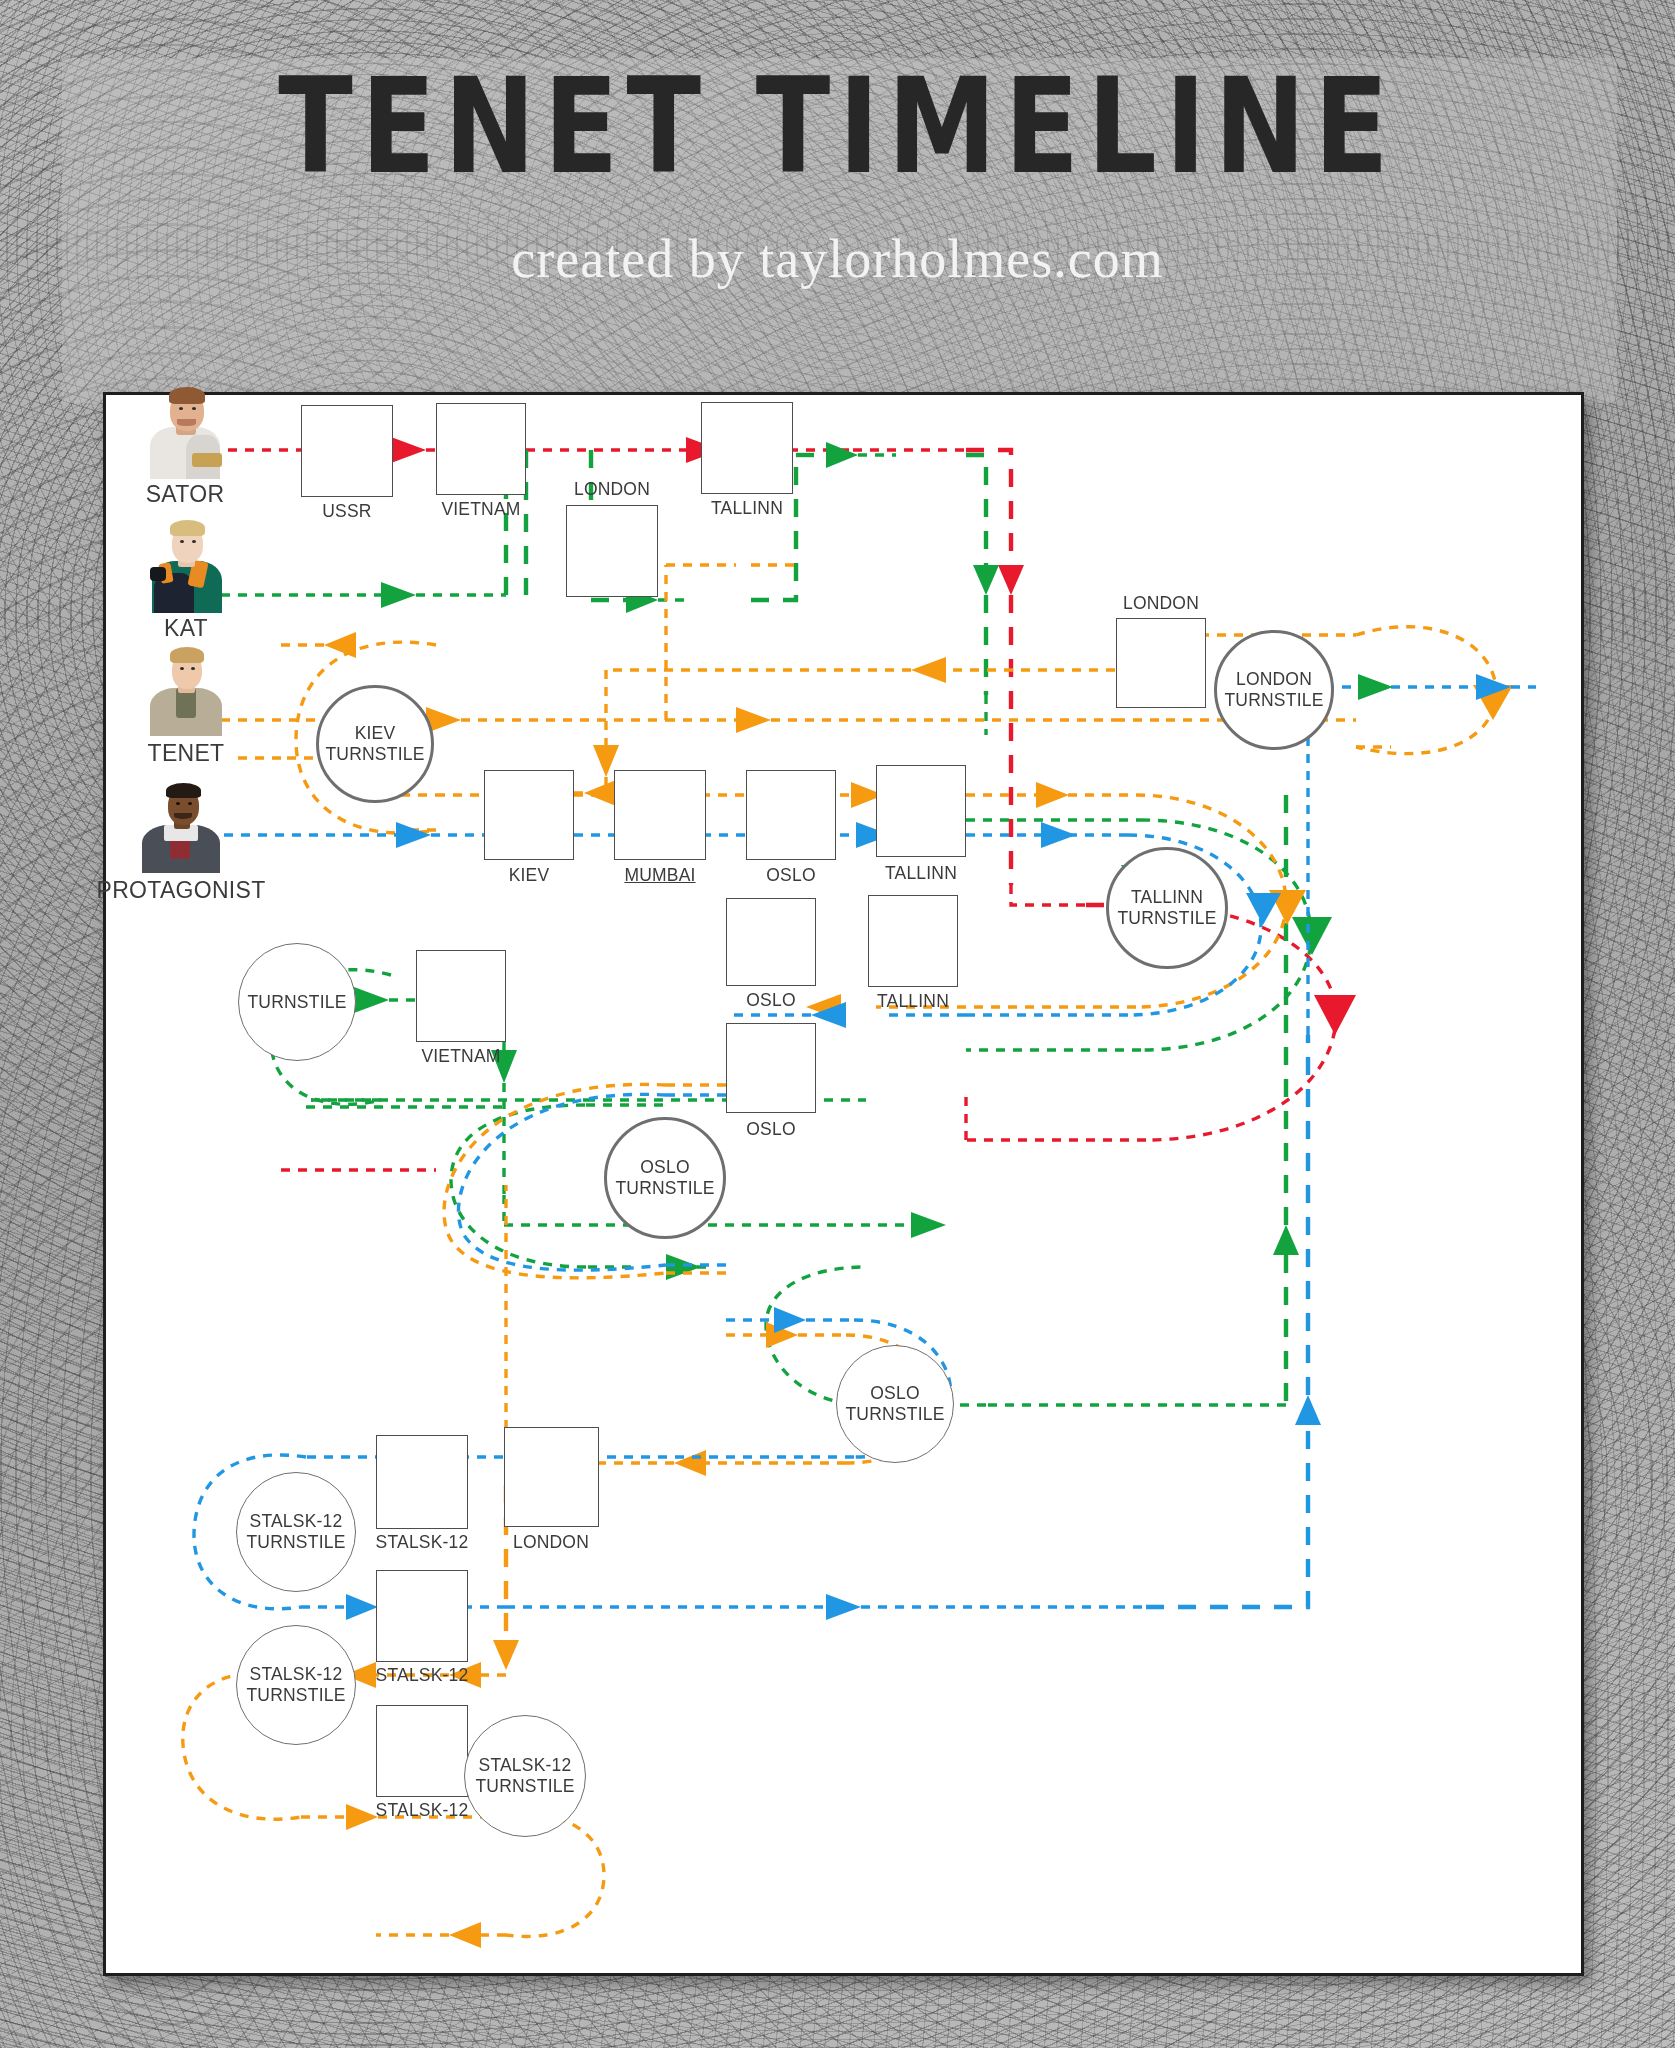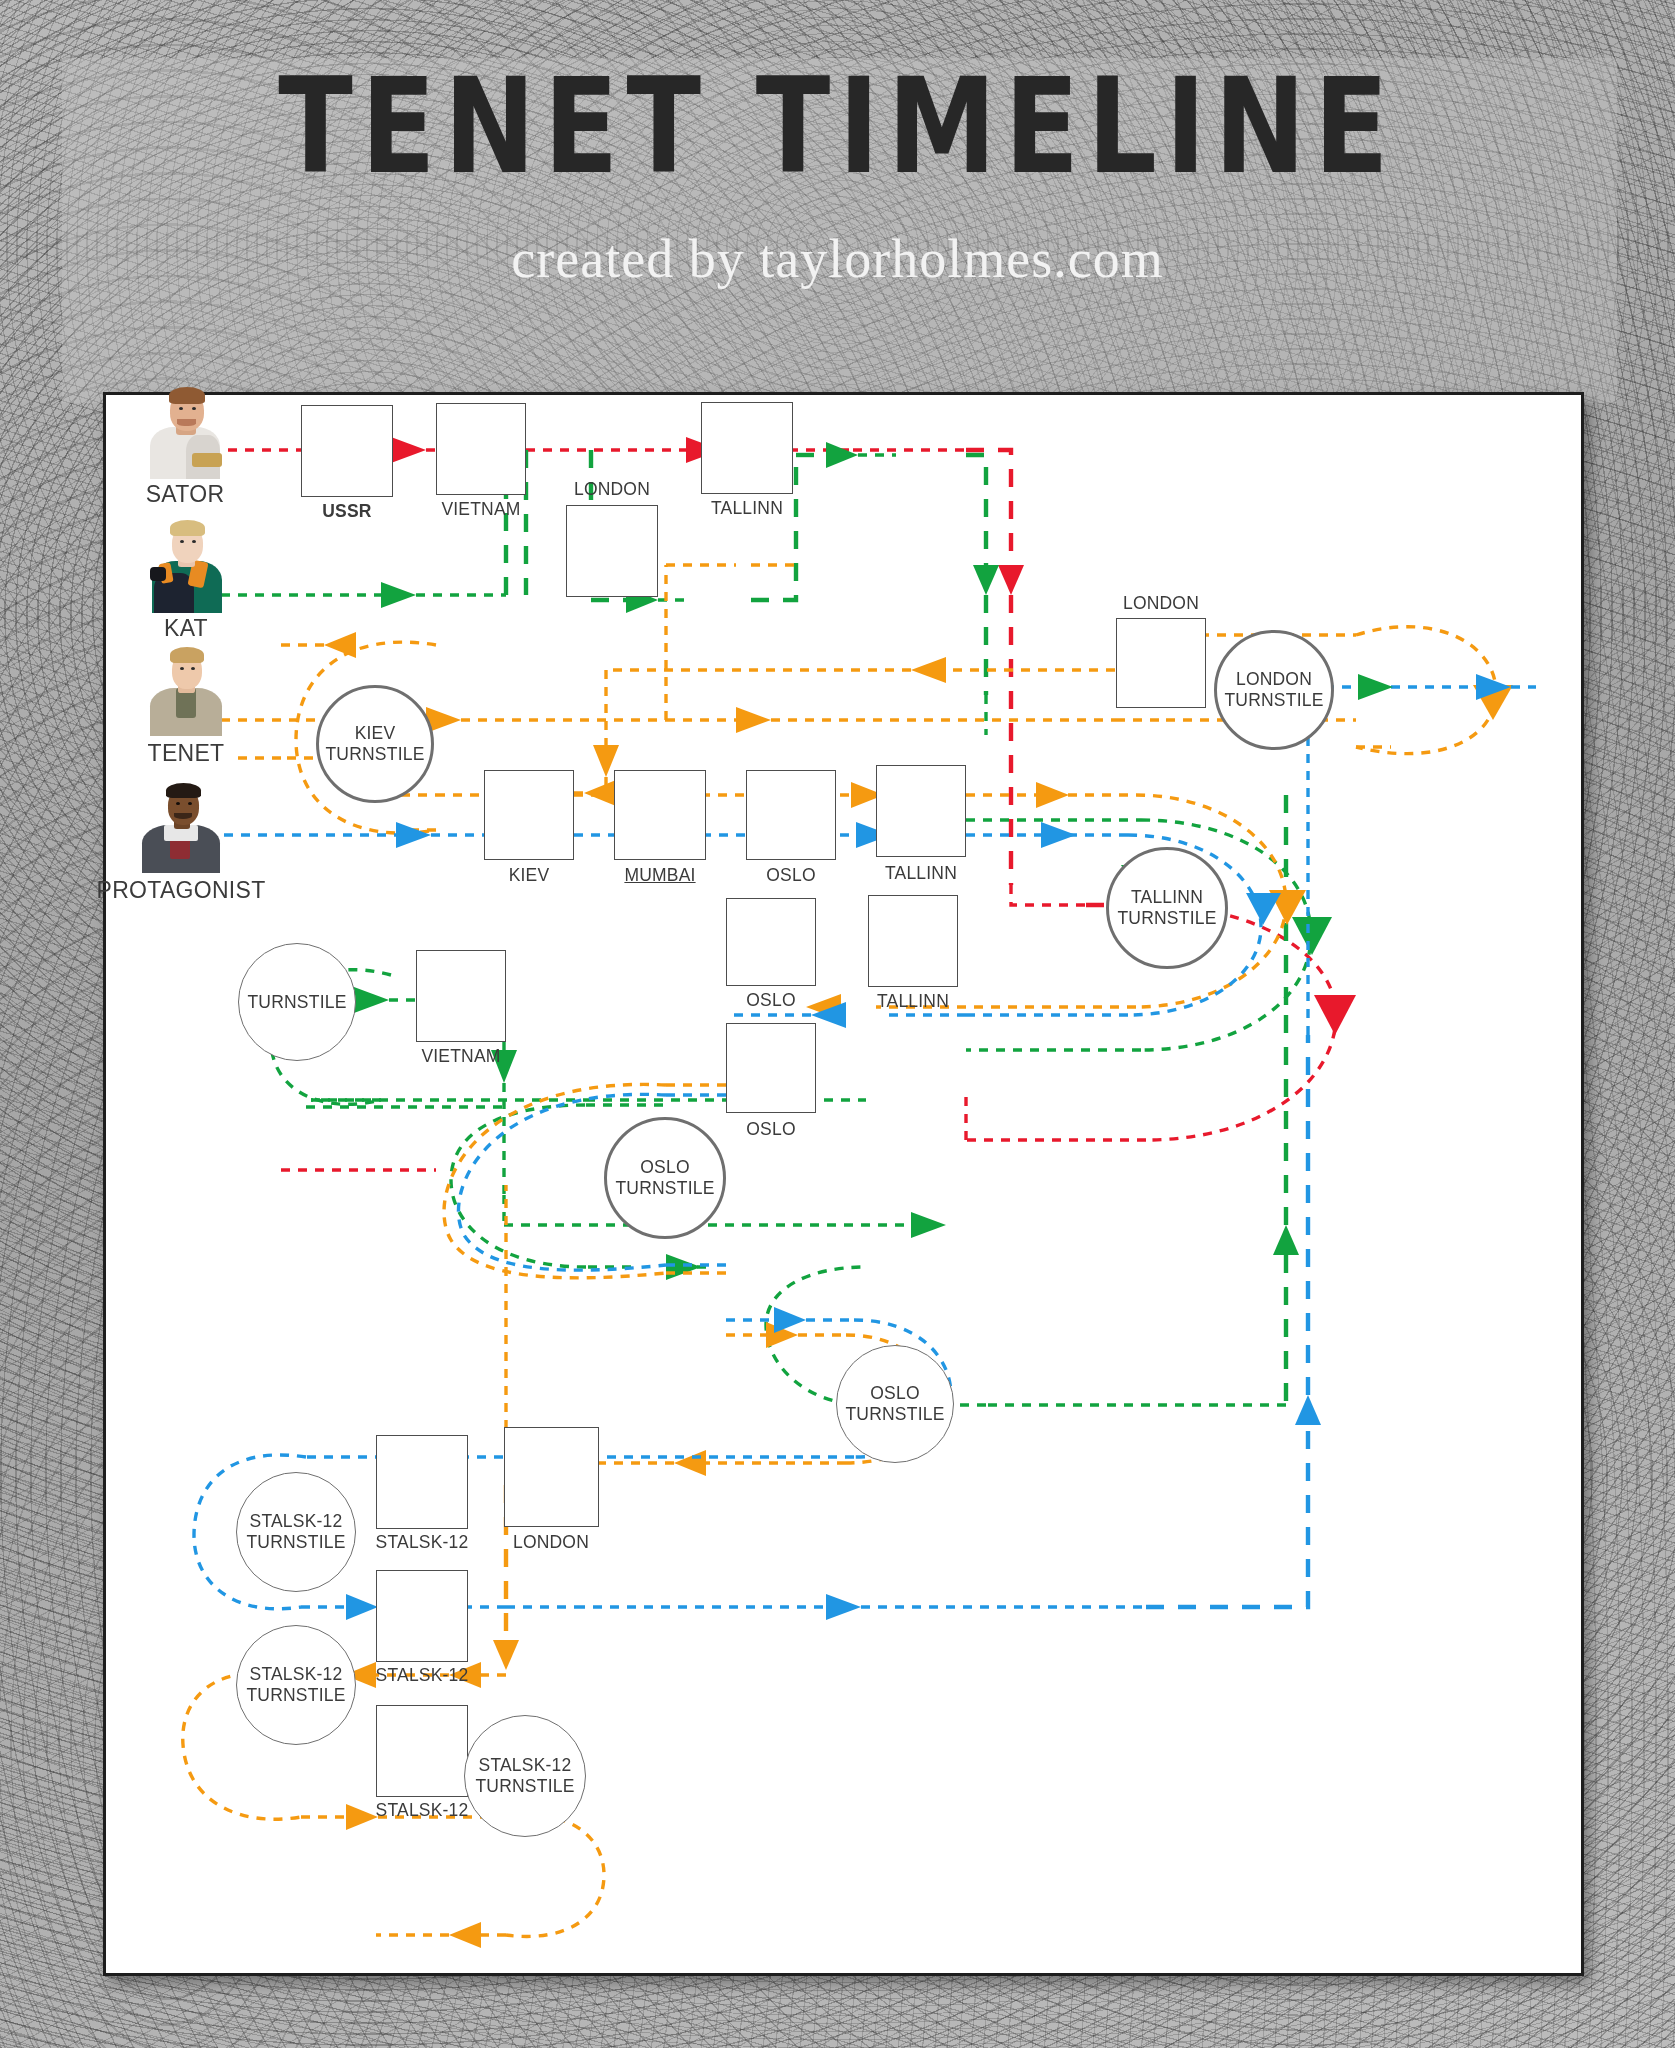--- a/index.html
+++ b/index.html
@@ -368,21 +368,21 @@
       <div class="p-head" style="left:30px;top:12px;width:31px;height:38px;background:#7a4e2d;"></div>
       <div class="p-hair" style="left:28px;top:8px;width:35px;height:15px;background:#241a14;"></div>
       <div class="p-eye" style="left:38px;top:27px;background:#120d0a;"></div>
       <div class="p-eye" style="left:50px;top:27px;background:#120d0a;"></div>
       <div style="position:absolute;left:36px;top:38px;width:18px;height:6px;background:#3b2618;border-radius:0 0 50% 50%;"></div>
     </div>
     <div class="plabel" style="top:102px;">PROTAGONIST</div>
   </div>
 
   <div class="node" style="left:195px;top:10px;width:92px;height:92px;"></div>
-  <div class="node-label" style="left:195px;top:106px;width:92px;font-weight:bold;">USSR</div>
+  <div class="node-label" style="left:195px;top:106px;width:92px;">USSR</div>
 
   <div class="node" style="left:330px;top:8px;width:90px;height:92px;"></div>
   <div class="node-label" style="left:330px;top:104px;width:90px;">VIETNAM</div>
 
   <div class="node" style="left:460px;top:110px;width:92px;height:92px;"></div>
   <div class="node-label" style="left:460px;top:84px;width:92px;">LONDON</div>
 
   <div class="node" style="left:595px;top:7px;width:92px;height:92px;"></div>
   <div class="node-label" style="left:595px;top:103px;width:92px;">TALLINN</div>
 

